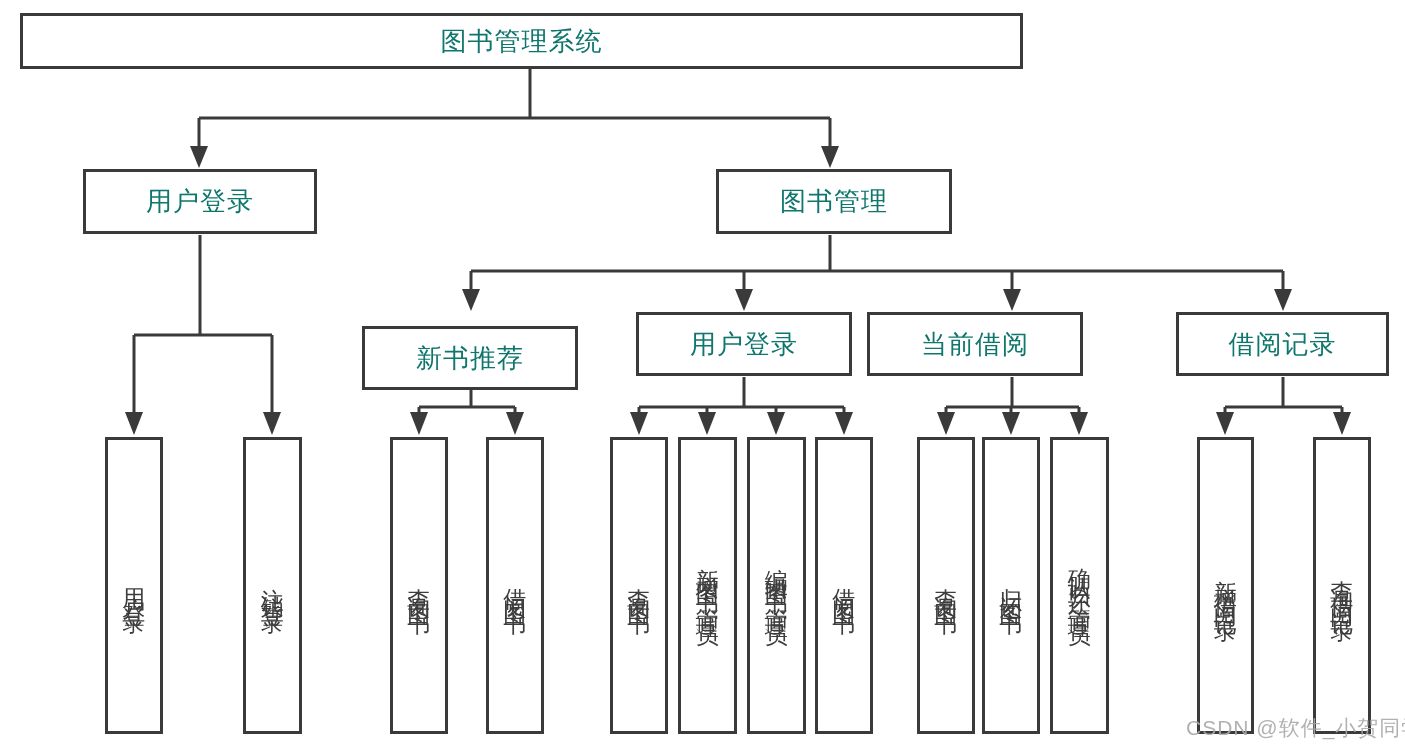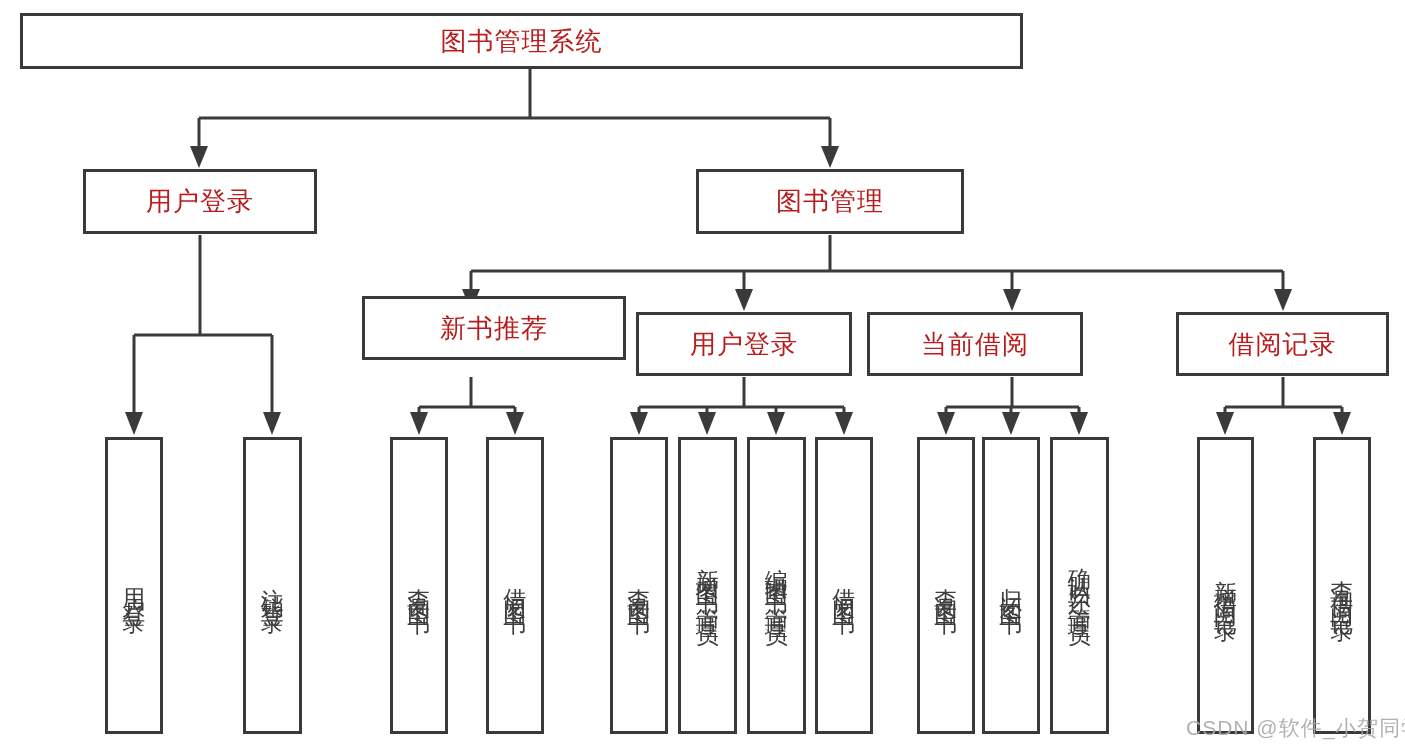--- a/index.html
+++ b/index.html
@@ -19,21 +19,21 @@
     background:#ffffff;
     display:flex;
     align-items:center;
     justify-content:center;
     z-index:2;
   }
   .hlabel{
     font-size:26px;
     letter-spacing:1px;
     white-space:nowrap;
-    color:#b91c1c;
+    color:#0f766e;
   }
   .leaf .vlabel{
     writing-mode:vertical-rl;
     text-orientation:mixed;
     font-size:23px;
     letter-spacing:8px;
     line-height:1.15;
     color:#3d3d3d;
     white-space:nowrap;
   }
@@ -112,25 +112,25 @@
     </g>
   </svg>
 
   <div class="node" style="left:20px;top:13px;width:1003px;height:56px">
     <span class="hlabel">图书管理系统</span>
   </div>
 
   <div class="node" style="left:83px;top:169px;width:234px;height:65px">
     <span class="hlabel">用户登录</span>
   </div>
-  <div class="node" style="left:696px;top:169px;width:268px;height:65px">
+  <div class="node" style="left:716px;top:169px;width:236px;height:65px">
     <span class="hlabel">图书管理</span>
   </div>
 
-  <div class="node" style="left:362px;top:296px;width:264px;height:64px">
+  <div class="node" style="left:362px;top:326px;width:216px;height:64px">
     <span class="hlabel">新书推荐</span>
   </div>
   <div class="node" style="left:636px;top:312px;width:216px;height:64px">
     <span class="hlabel">用户登录</span>
   </div>
   <div class="node" style="left:867px;top:312px;width:216px;height:64px">
     <span class="hlabel">当前借阅</span>
   </div>
   <div class="node" style="left:1176px;top:312px;width:213px;height:64px">
     <span class="hlabel">借阅记录</span>

